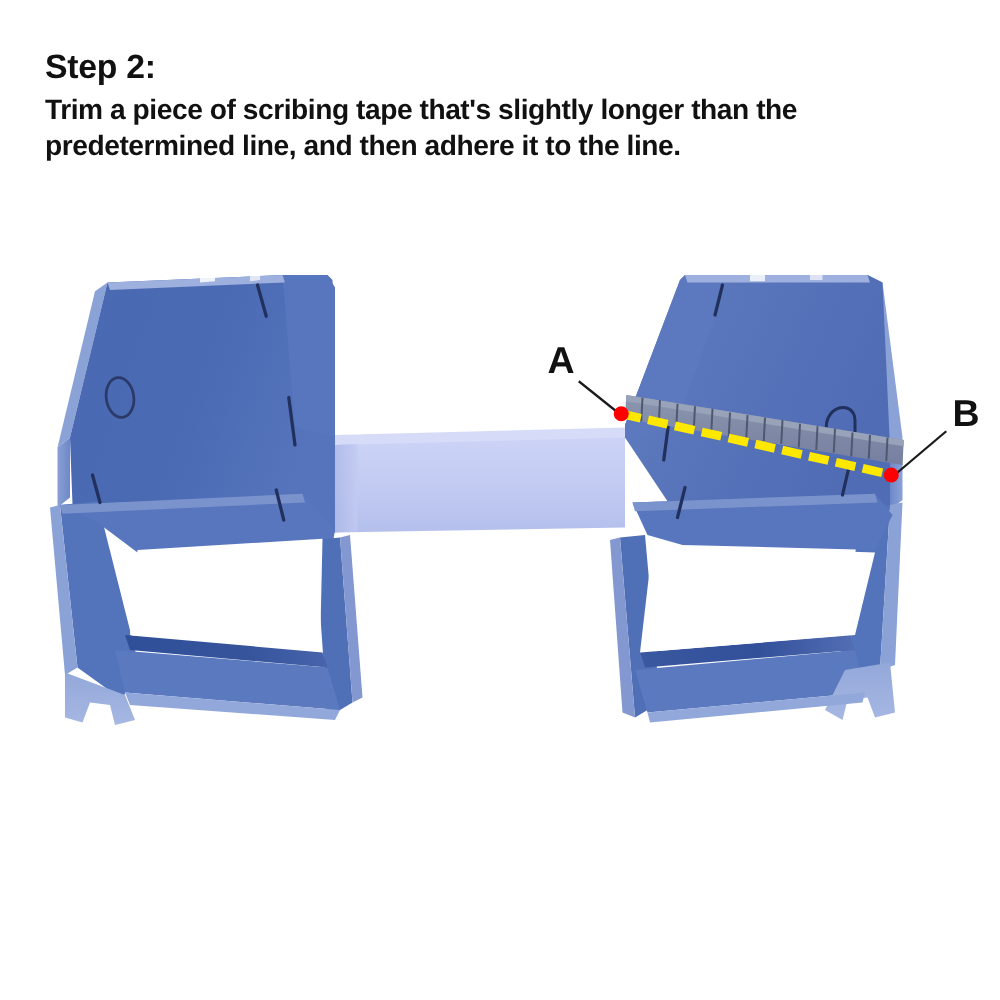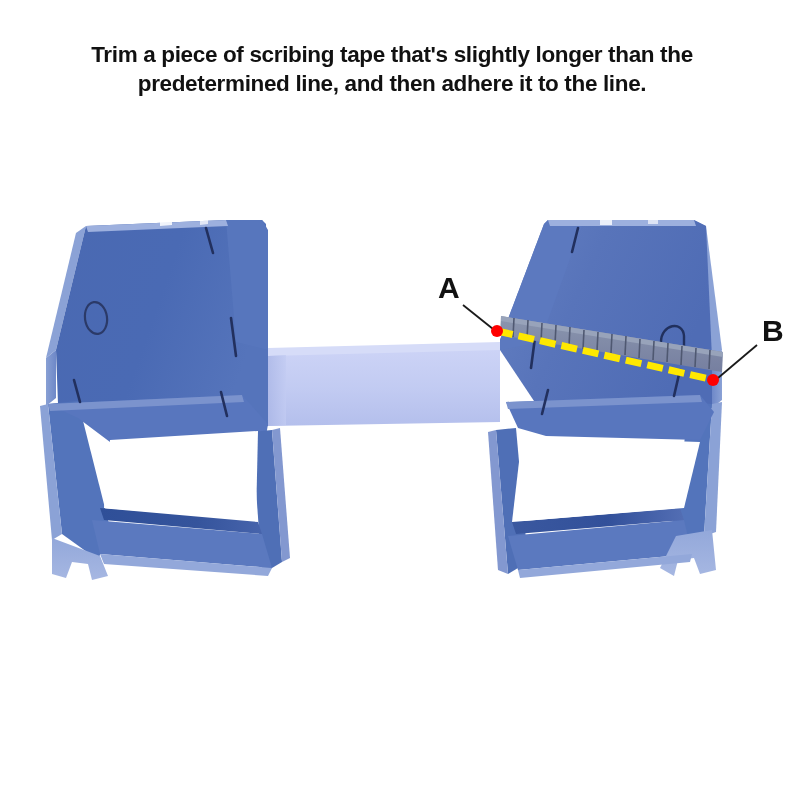--- a/index.html
+++ b/index.html
@@ -37,21 +37,20 @@
   }
   .step-body {
     font-family: "Liberation Sans", sans-serif;
     font-size: 22.5px;
     font-weight: bold;
     color: #111111;
     line-height: 1.30;
     letter-spacing: -0.35px;
     margin: 0;
     max-width: 712px;
-    text-align: center;
   }
   .figure {
     position: absolute;
     left: 0;
     top: 190px;
     width: 800px;
     height: 430px;
   }
   .figure svg {
     display: block;
@@ -62,20 +61,21 @@
     font-weight: bold;
     fill: #111111;
   }
 </style>
 </head>
 <body>
 
 <div id="page">
 
   <div class="instructions">
+    <p class="step-title">Step 2:</p>
     <p class="step-body">Trim a piece of scribing tape that's slightly longer than the predetermined line, and then adhere it to the line.</p>
   </div>
 
   <div class="figure">
     <svg width="800" height="430" viewBox="0 0 800 430" xmlns="http://www.w3.org/2000/svg">
       <defs>
         <linearGradient id="gLeftFace" x1="0" y1="0" x2="1" y2="0.35">
           <stop offset="0" stop-color="#4a69b2"></stop>
           <stop offset="0.55" stop-color="#4a6ab4"></stop>
           <stop offset="1" stop-color="#5574bb"></stop>

